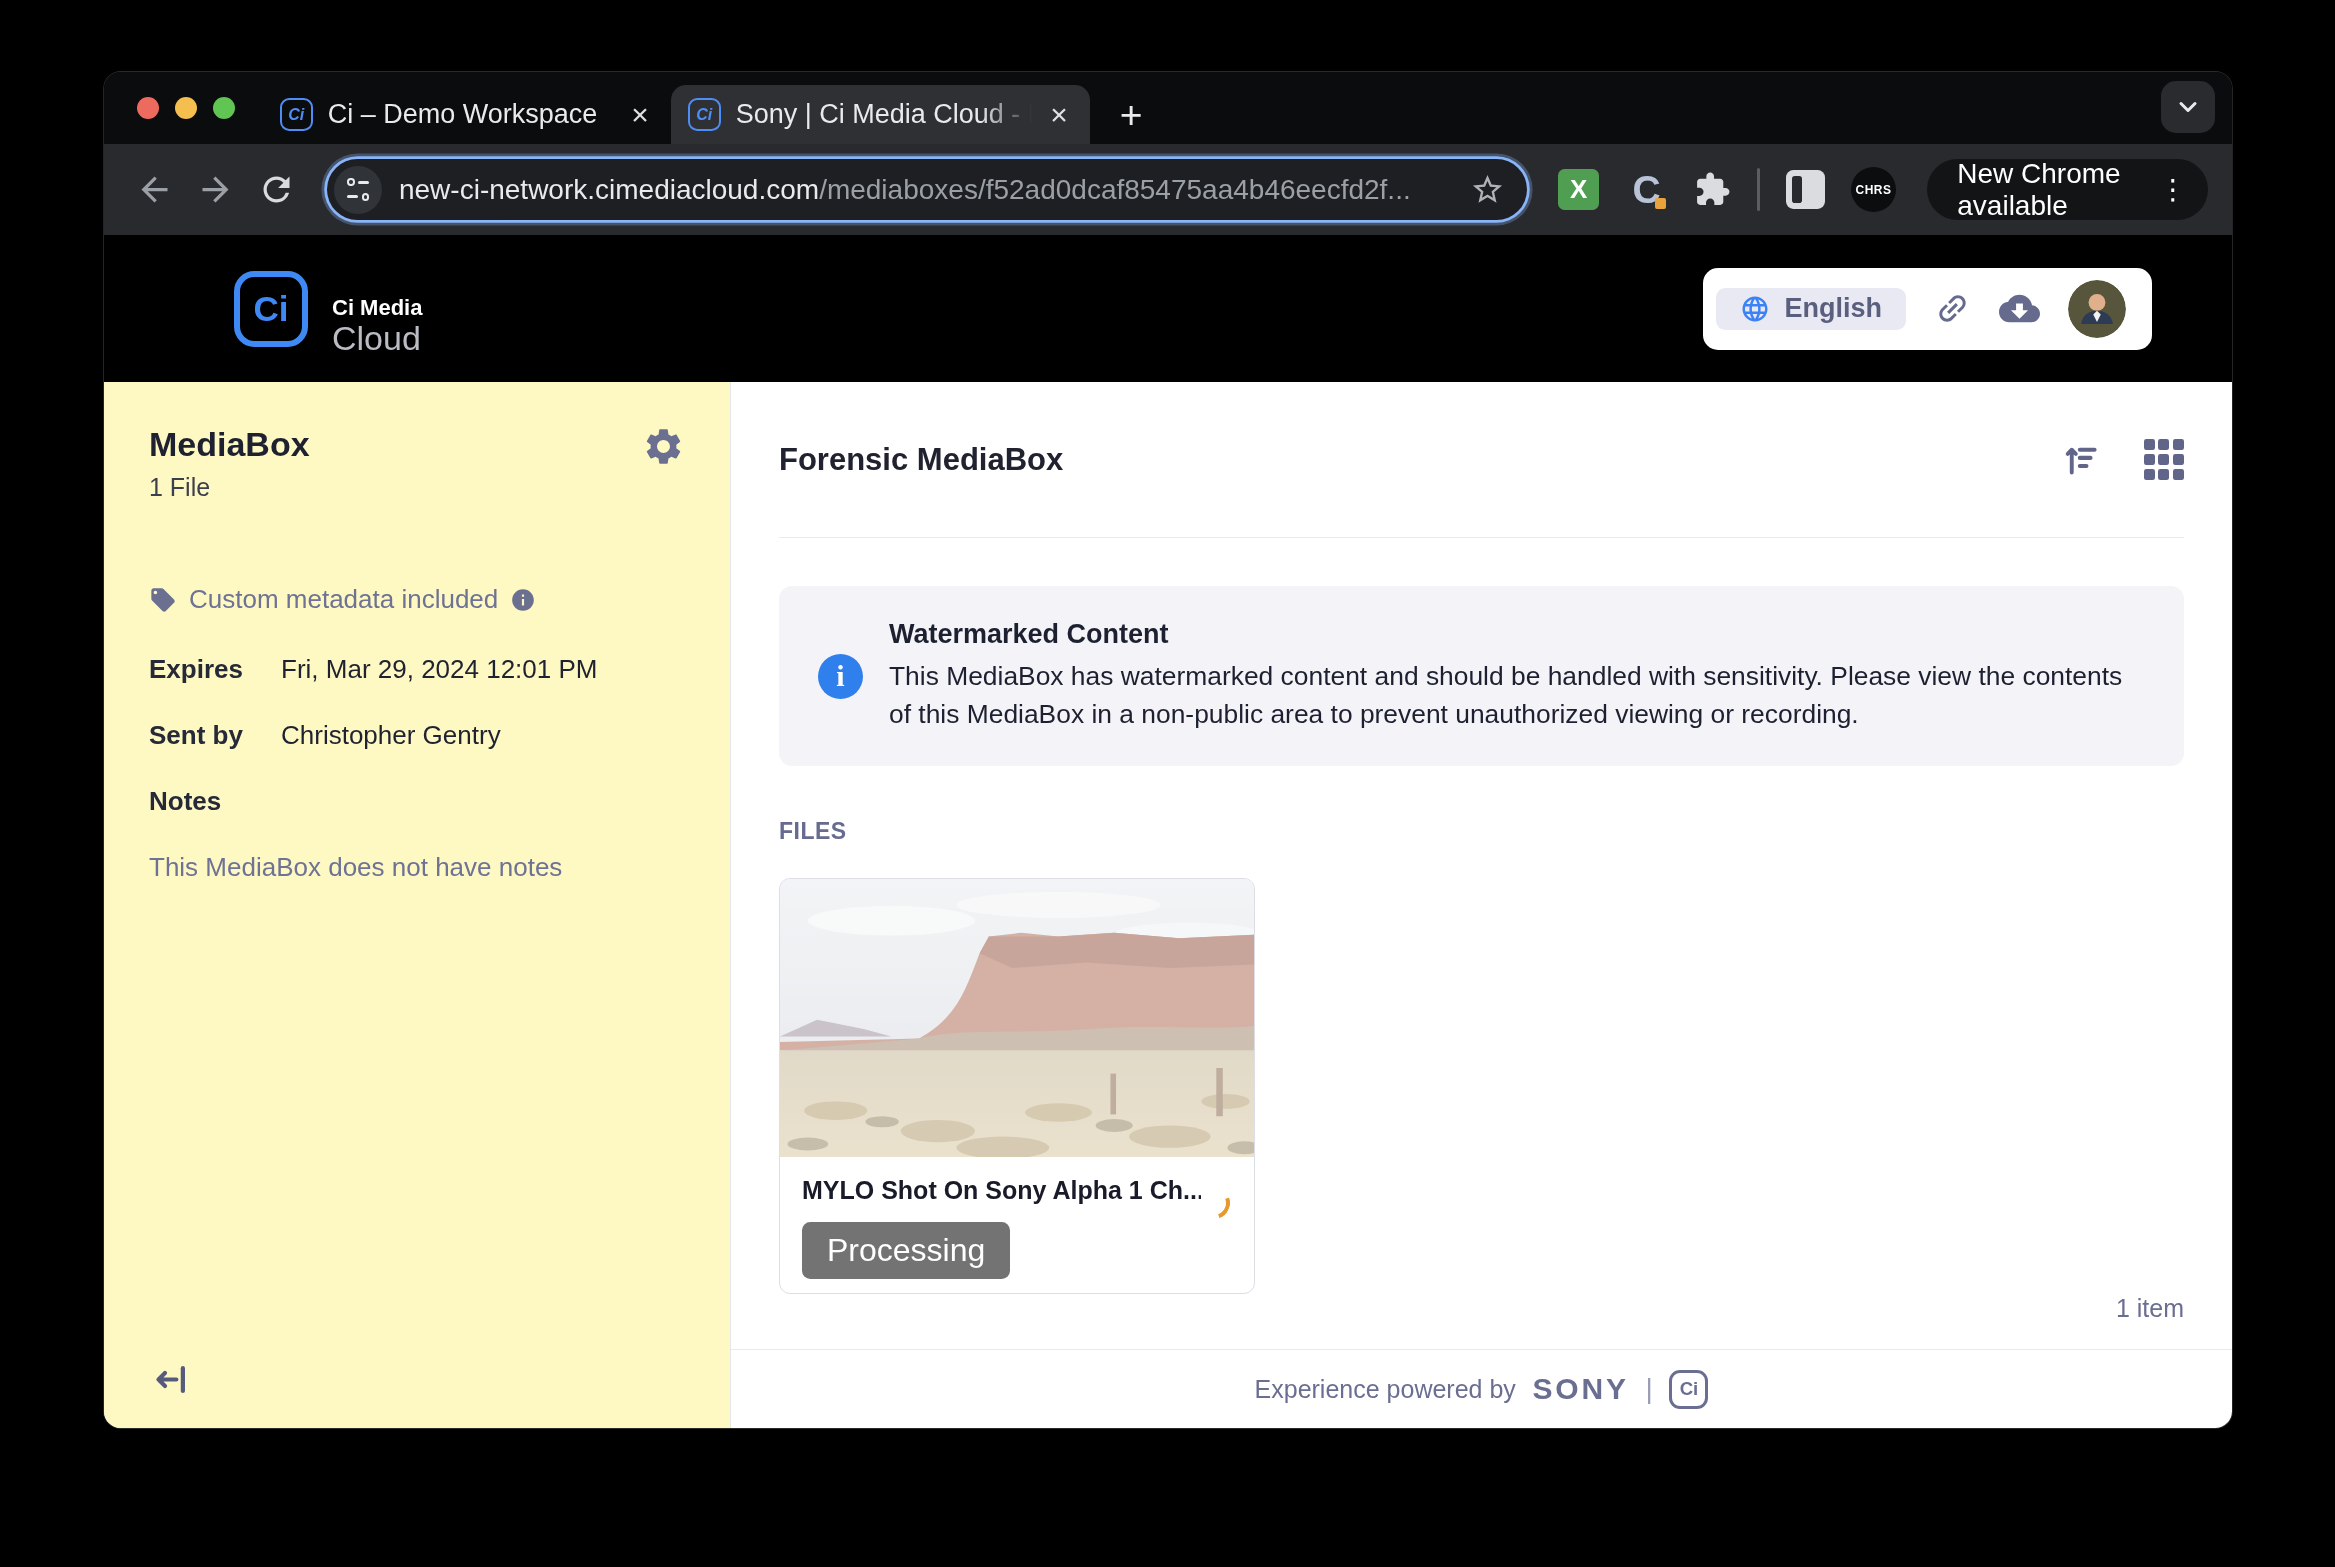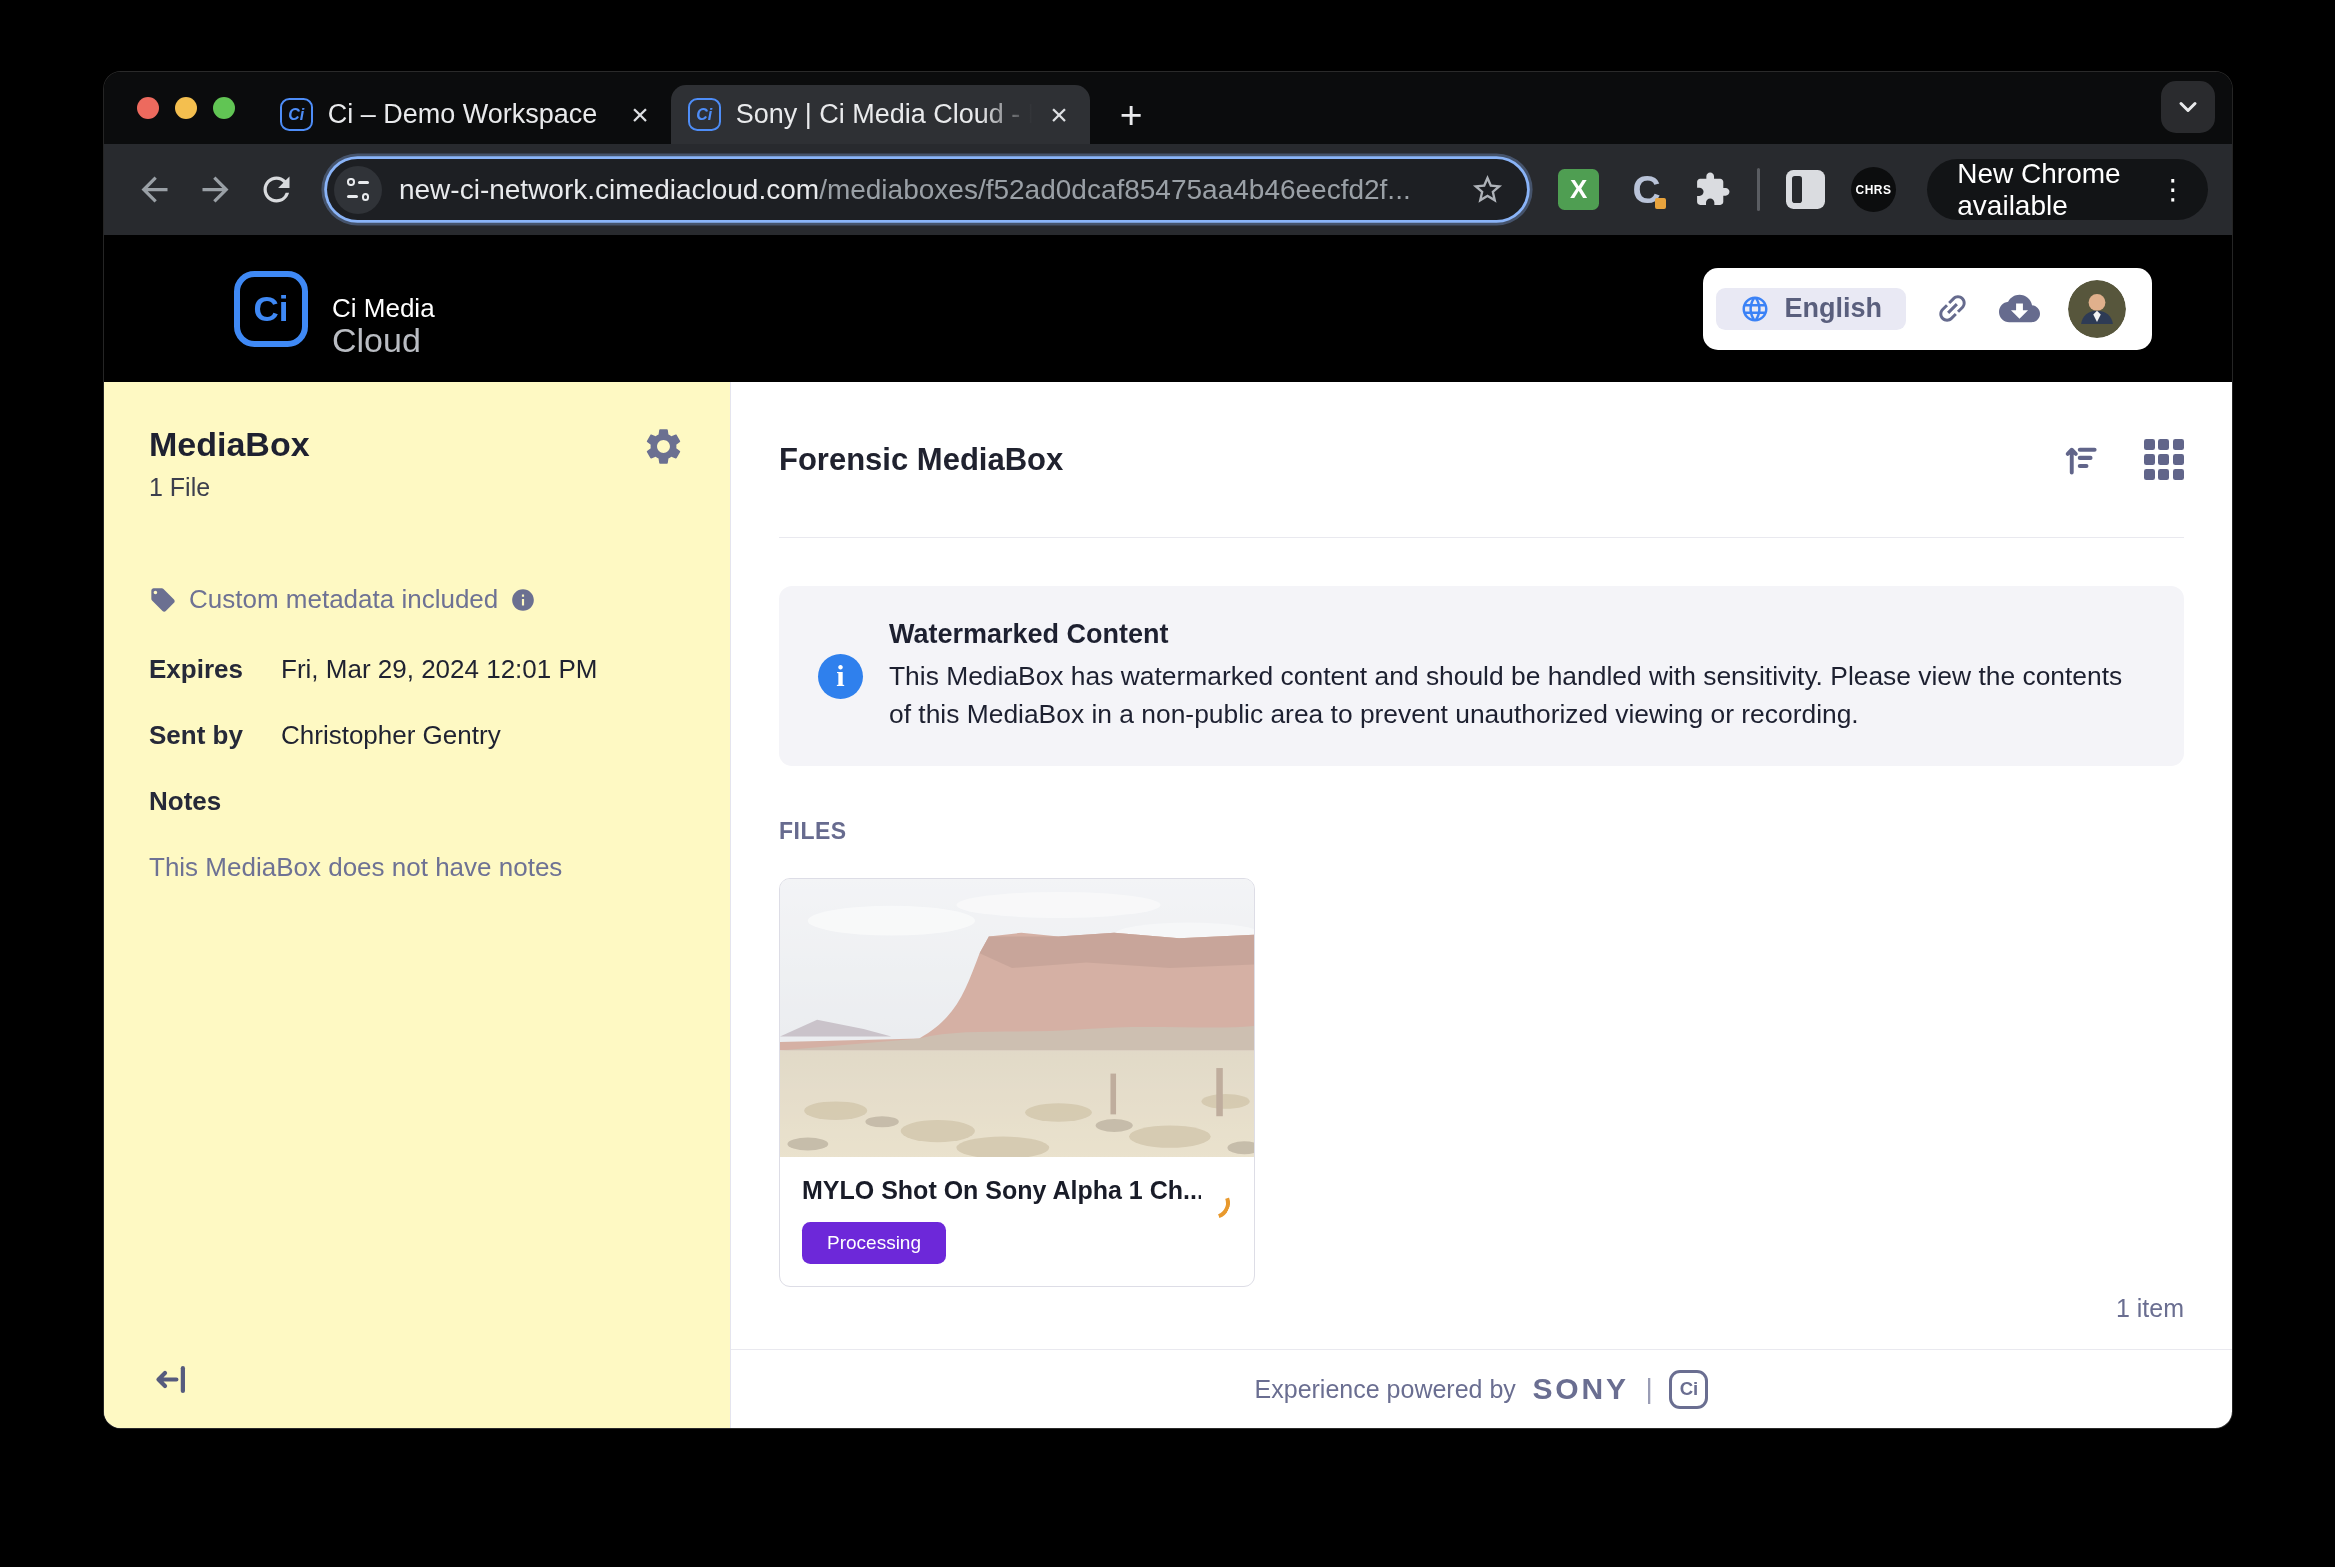--- a/index.html
+++ b/index.html
@@ -63,21 +63,21 @@
   .updatepill { height:61px; border-radius:32px; background:#121416; color:#fff; display:flex;
                 align-items:center; gap:18.6px; padding:0 20.4px 0 30px; margin-left:22px; font-size:28px; }
   .dots { font-size:28px; color:#fff; letter-spacing:0.9px; }
 
   
   .appheader { height:147px; background:#000; display:flex; align-items:center;
                padding-left:130px; padding-right:80px; }
   .logo { width:74px; height:76px; border-radius:20.4px; border:6.5px solid #3f89f5; display:flex;
           align-items:center; justify-content:center; color:#3f89f5; font-weight:bold; font-size:35px; }
   .brandtext { margin-left:24px; line-height:1.08; }
-  .brandtext .l1 { color:#fff; font-size:26px; font-weight:normal;margin-top:36px; }
+  .brandtext .l1 { color:#fff; font-size:22px; font-weight:bold;margin-top:36px; }
   .brandtext .l2 { color:#b9bcc2; font-size:34px; font-weight:300; }
   .headspacer { flex:1; }
   .actioncard { background:#fff; border-radius:15px; height:82px; display:flex; align-items:center;
                 gap:28px; padding:0 26px 0 13px; }
   .langpill { background:#e9e9f4; border-radius:9.3px; height:42px; display:flex; align-items:center;
               gap:14px; padding:0 24px; }
   .langpill span { color:#5a5f7d; font-size:27px; font-weight:bold; }
   .hicon { display:flex; align-items:center; justify-content:center; }
   .avatar-photo { width:58px; height:58px; border-radius:50%; overflow:hidden; flex:none; }
 
@@ -115,21 +115,21 @@
   .fileslabel { margin-top:52px; font-size:23px; font-weight:bold; letter-spacing:0.5px; color:#676b8f; }
 
   .filecard { margin-top:33px; width:476px; border:1.9px solid #dddde6; border-radius:11px; overflow:hidden;
               background:#fff; }
   .thumb { height:278px; display:block; }
   .cardbody { padding:18.6px 22px 22px; position:relative; }
   .filename { font-size:25px; font-weight:600; color:#191c28; white-space:nowrap; overflow:hidden;
               max-width:399px; }
   .spinner { position:absolute; right:24px; top:30px; width:32px; height:32px; border-radius:50%;
              border:4.6px solid transparent; border-top-color:#e8992d; transform:rotate(115deg); }
-  .badge { display:inline-block; margin-top:16.7px; background:#6d28d9; color:#fff; font-size:19px;
+  .badge { display:inline-block; margin-top:16.7px; background:#737373; color:#fff; font-size:32px;
            padding:10.2px 25px; border-radius:8.3px; }
 
   .mainfooter { margin-top:auto; }
   .itemcount { text-align:right; font-size:25px; color:#6a6e91; padding-bottom:26px; }
   .footdivider { border-top:1.9px solid #e9e9ef; margin:0 -48px; }
   .powered { height:78px; display:flex; align-items:center; justify-content:center; gap:16.7px; color:#6a6e91; }
   .powered .prefix { font-size:25px; }
   .powered .sony { font-family:Liberation Sans, sans-serif; font-size:30px; font-weight:bold; letter-spacing:2.8px; }
   .powered .pipe { font-size:28px; color:#9a9db5; font-weight:300; }
   .cimark { width:39px; height:39px; border-radius:11px; border:3.2px solid #6a6e91; display:flex;

